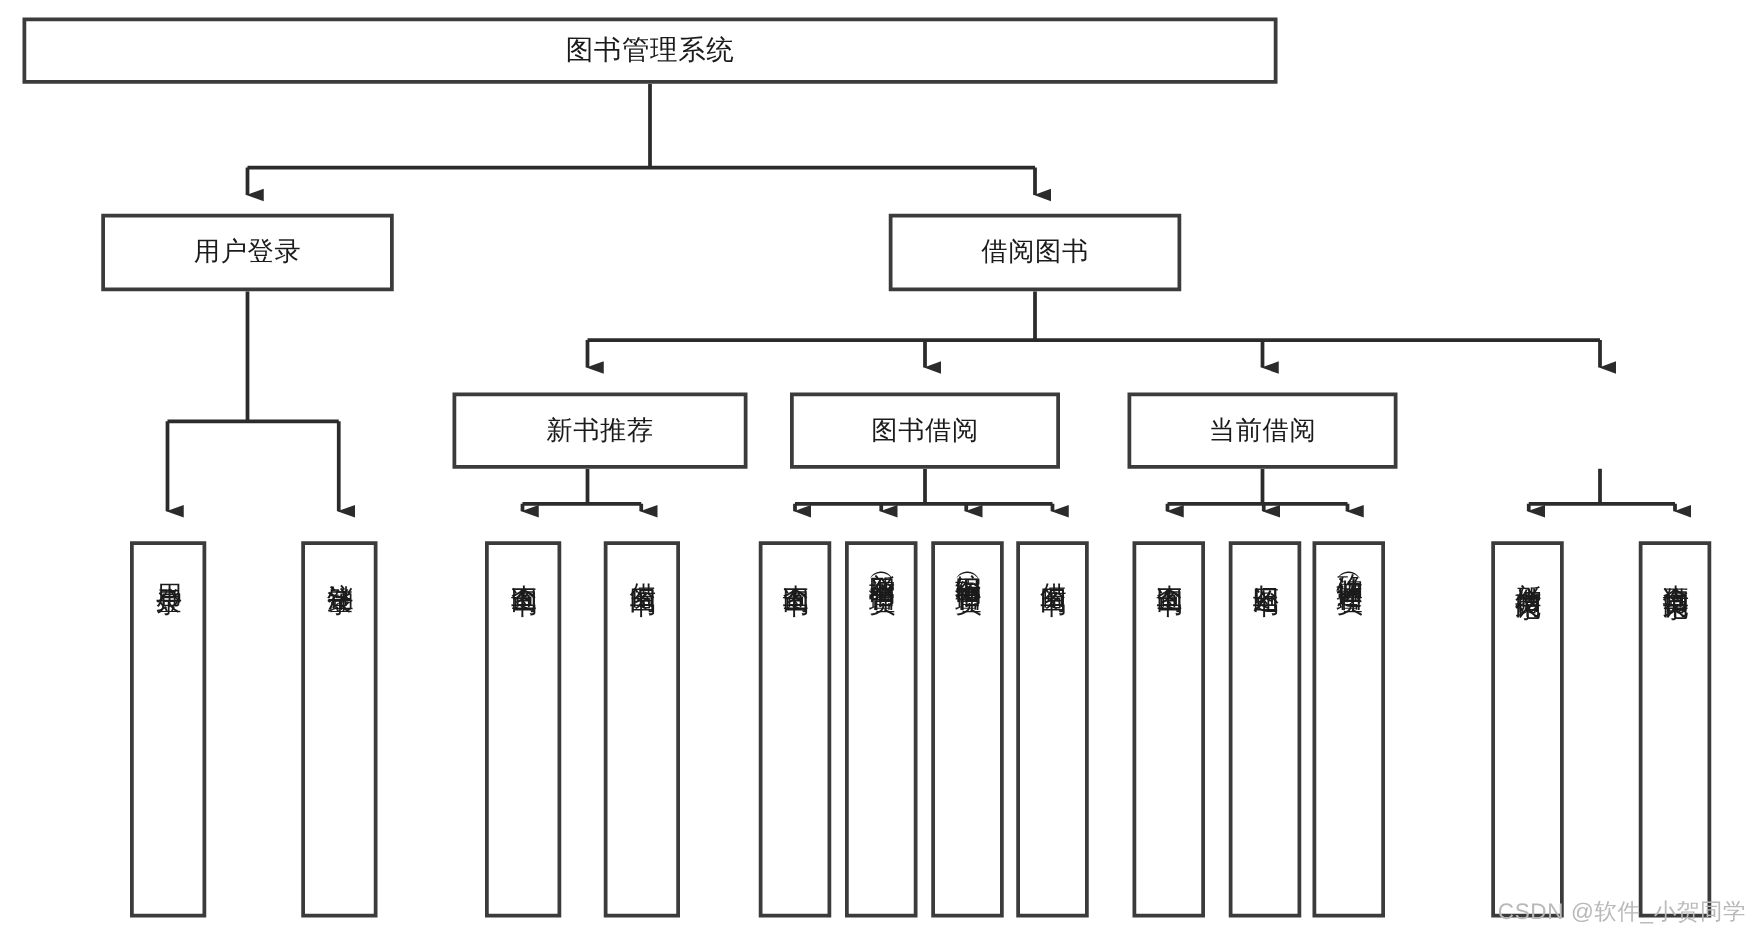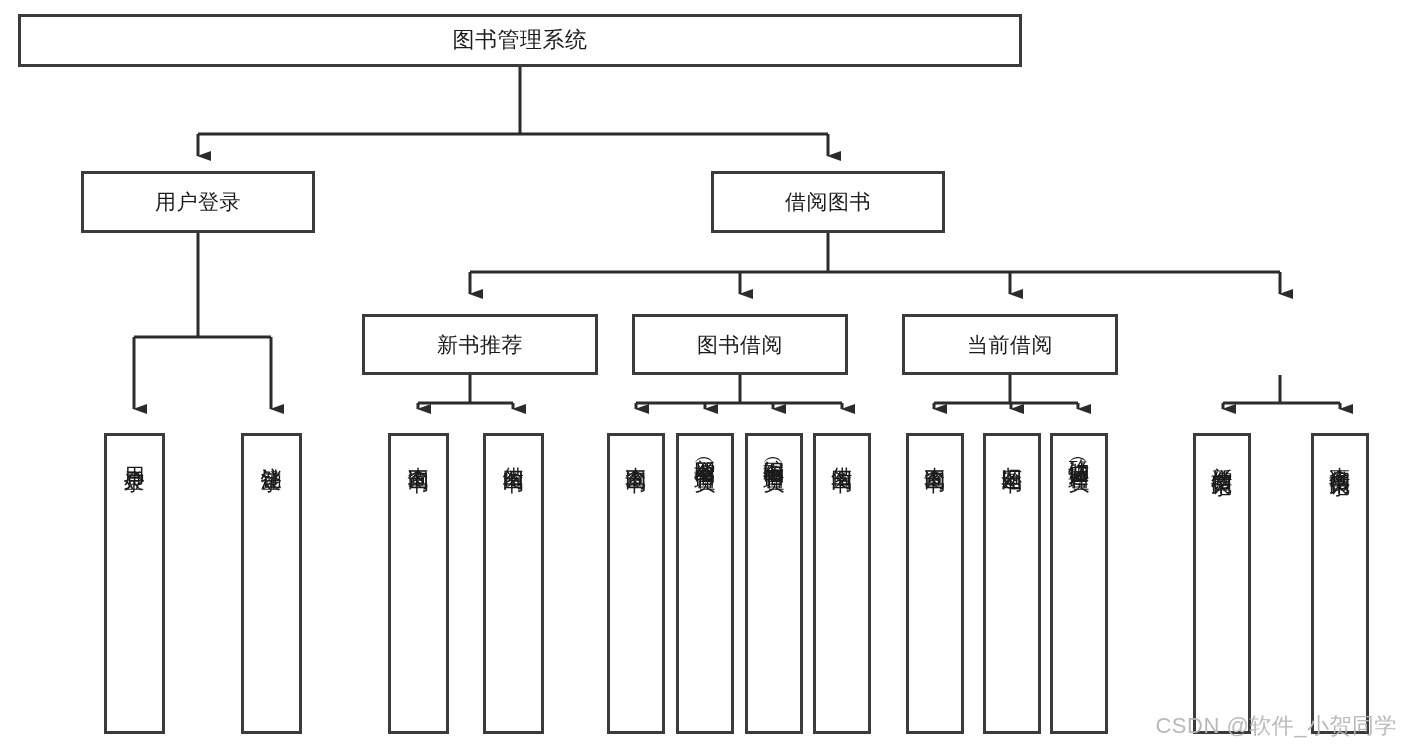--- a/index.html
+++ b/index.html
@@ -68,21 +68,21 @@
     white-space: nowrap;
   }
   
   .node.leaf.tall-text {
     padding-top: 6px;
   }
   #watermark {
     position: absolute;
     right: 8px;
     bottom: 6px;
-    font-size: 22px;
+    font-size: 18px;
     color: #b9b9b9;
     letter-spacing: 0.5px;
     white-space: nowrap;
     user-select: none;
   }
 </style>
 </head>
 <body>
 
 <div id="canvas">

